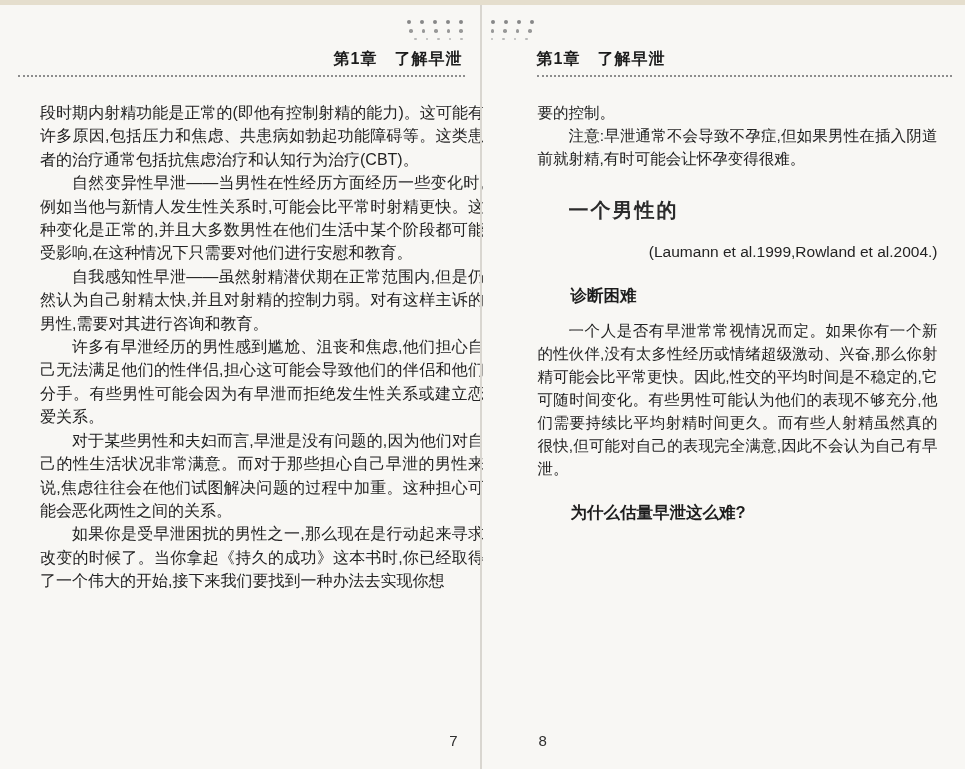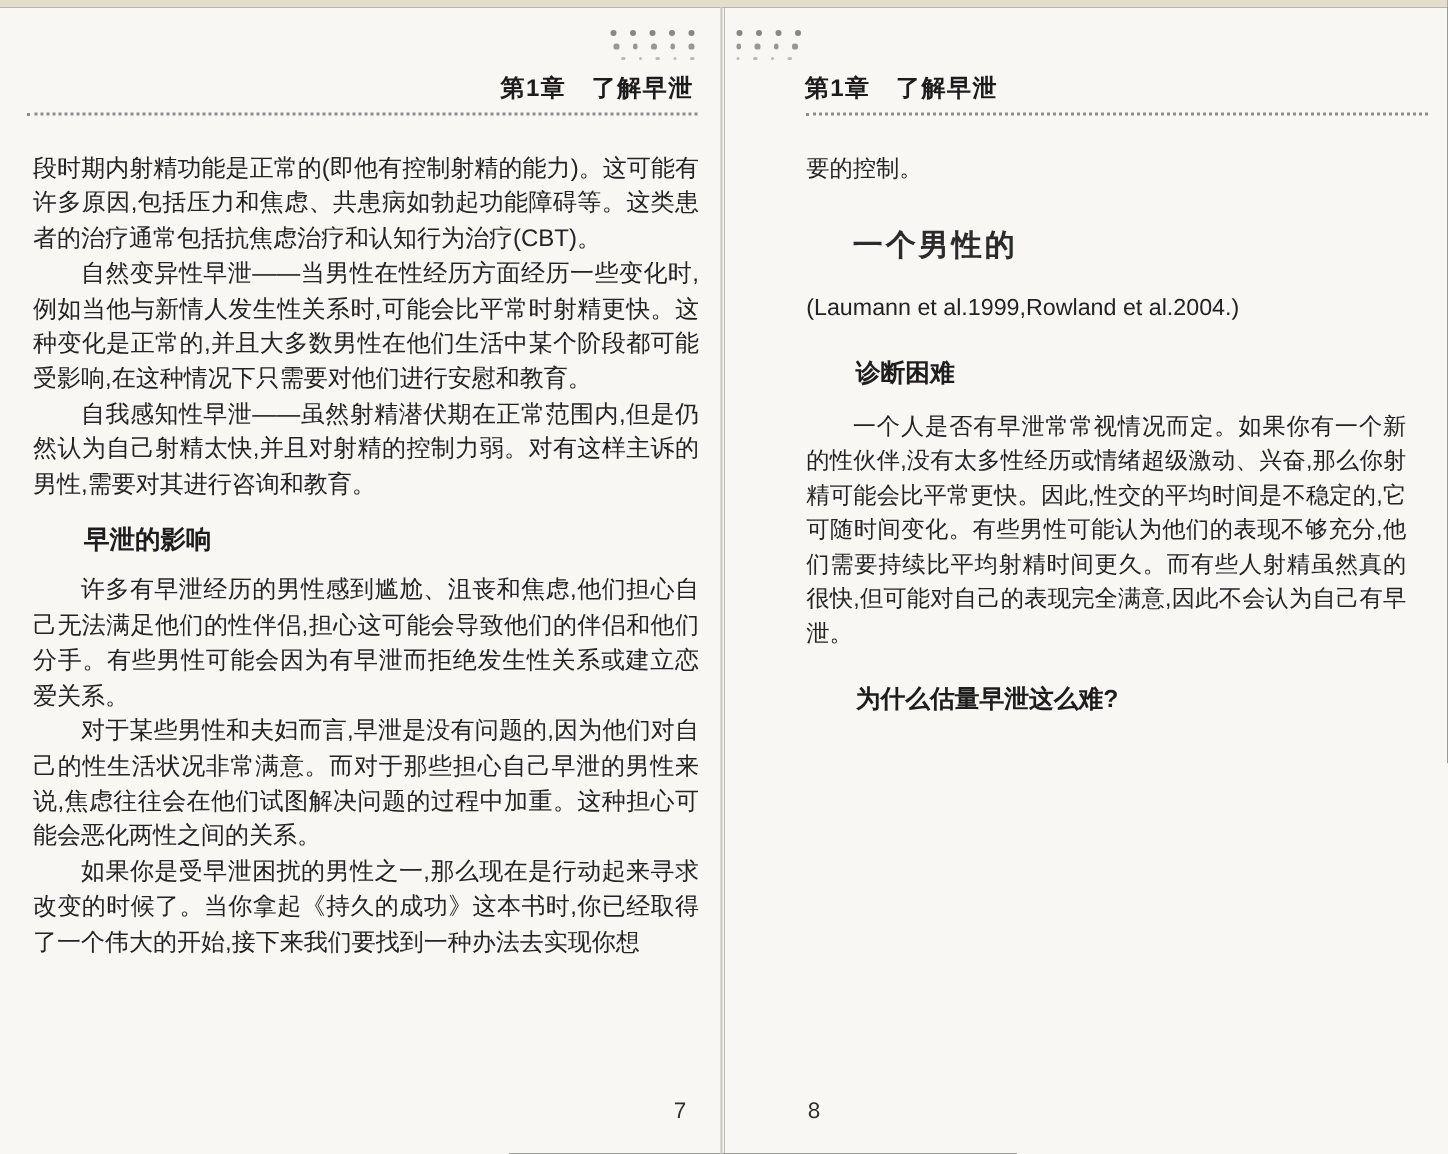--- a/index.html
+++ b/index.html
@@ -2,46 +2,46 @@
 <html><head>
 <meta charset="utf-8">
 <style>
   html,body{margin:0;padding:0}
   body{
     width:965px;height:769px;overflow:hidden;position:relative;
     background:#f3f1ec;
     font-family:"Liberation Sans","DejaVu Sans",sans-serif;
   }
   .top-edge{position:absolute;top:0;left:0;right:0;height:5px;background:#e5decd}
-  .spread{position:absolute;top:5px;left:0;right:0;bottom:0;background:#000000;display:flex}
+  .spread{position:absolute;top:5px;left:0;right:0;bottom:0;background:#7f1d1d;display:flex}
   .page{position:relative;width:482.5px;height:100%;background:#f8f7f4}
   .gutter{position:absolute;left:480px;top:0;bottom:0;width:2px;
     background:linear-gradient(to right,#e3e0da,#cfccc6,#e3e0da)}
   
   .chapter-title{position:absolute;top:44px;font-weight:bold;font-size:16px;color:#1c1c1c;letter-spacing:1px}
   .page-left .chapter-title{right:20px}
   .page-right .chapter-title{left:54px}
   .rule{position:absolute;top:70px;border-top:2px dotted #8d8d8d;height:0}
   .page-left .rule{left:18px;right:18px}
   .page-right .rule{left:54px;right:13px}
   
   .dots{position:absolute;top:15px;display:flex;flex-direction:column;gap:5px}
   .page-left .dots{right:20px;align-items:flex-end}
   .page-right .dots{left:8px;align-items:flex-start}
   .dot-row{display:flex;gap:9px;align-items:center}
   .dot{border-radius:50%;display:inline-block}
   
   .page-body{position:absolute;top:96px;color:#232323;text-align:justify}
-  .page-left .page-body{left:22px;width:444px;font-size:16px;line-height:23.4px}
+  .page-left .page-body{left:40px;width:444px;font-size:16px;line-height:23.4px}
   .page-right .page-body{left:55px;width:400px;font-size:15.5px;line-height:23px}
   .block{margin:0}
   .para{text-indent:2em}
   .para-flush{text-indent:0}
   .stat{text-indent:2em}
-  .citation{}
+  .citation{text-align:right}
   .heading{font-weight:bold;font-size:17px;text-indent:2em;margin:13px 0 11px;color:#1d1d1d}
   .page-right .heading{font-size:16.5px;margin:21px 0 12px}
   .heading-large{font-weight:bold;font-size:20px;line-height:28px;text-indent:1.55em;
     letter-spacing:2px;margin:26px 0 16px;color:#2b2b2b}
   
   .page-number{position:absolute;bottom:20px;font-size:15px;color:#2e2e2e}
   .page-left .page-number{right:25px}
   .page-right .page-number{left:56px}
 </style>
 </head>
@@ -74,21 +74,20 @@
           <span class="dot" style="height: 2.5px; width: 2.5px; background: rgb(185, 185, 185);"></span>
           <span class="dot" style="height: 2.5px; width: 2.5px; background: rgb(185, 185, 185);"></span>
         </div>
       </div>
     <div class="chapter-title">第1章　了解早泄</div>
     <div class="rule"></div>
     <div class="page-body">
         <div class="block para-flush">段时期内射精功能是正常的(即他有控制射精的能力)。这可能有许多原因,包括压力和焦虑、共患病如勃起功能障碍等。这类患者的治疗通常包括抗焦虑治疗和认知行为治疗(CBT)。</div>
         <div class="block para">自然变异性早泄——当男性在性经历方面经历一些变化时,例如当他与新情人发生性关系时,可能会比平常时射精更快。这种变化是正常的,并且大多数男性在他们生活中某个阶段都可能受影响,在这种情况下只需要对他们进行安慰和教育。</div>
         <div class="block para">自我感知性早泄——虽然射精潜伏期在正常范围内,但是仍然认为自己射精太快,并且对射精的控制力弱。对有这样主诉的男性,需要对其进行咨询和教育。</div>
-        <div class="block heading">早泄的影响</div>
         <div class="block para">许多有早泄经历的男性感到尴尬、沮丧和焦虑,他们担心自己无法满足他们的性伴侣,担心这可能会导致他们的伴侣和他们分手。有些男性可能会因为有早泄而拒绝发生性关系或建立恋爱关系。</div>
         <div class="block para">对于某些男性和夫妇而言,早泄是没有问题的,因为他们对自己的性生活状况非常满意。而对于那些担心自己早泄的男性来说,焦虑往往会在他们试图解决问题的过程中加重。这种担心可能会恶化两性之间的关系。</div>
         <div class="block para">如果你是受早泄困扰的男性之一,那么现在是行动起来寻求改变的时候了。当你拿起《持久的成功》这本书时,你已经取得了一个伟大的开始,接下来我们要找到一种办法去实现你想</div>
       </div>
     <div class="page-number">7</div>
   </div>
 
   <div class="page page-right">
     <div class="dots">
         <div class="dot-row">
@@ -107,20 +106,21 @@
           <span class="dot" style="height: 2.5px; width: 2.5px; background: rgb(185, 185, 185);"></span>
           <span class="dot" style="height: 2.5px; width: 2.5px; background: rgb(185, 185, 185);"></span>
           <span class="dot" style="height: 2.5px; width: 2.5px; background: rgb(185, 185, 185);"></span>
           <span class="dot" style="height: 2.5px; width: 2.5px; background: rgb(185, 185, 185);"></span>
         </div>
       </div>
     <div class="chapter-title">第1章　了解早泄</div>
     <div class="rule"></div>
     <div class="page-body">
         <div class="block para-flush">要的控制。</div>
+        <div class="block para">注意:早泄通常不会导致不孕症,但如果男性在插入阴道前就射精,有时可能会让怀孕变得很难。</div>
         <div class="block heading-large">一个男性的</div>
         <div class="block citation">(Laumann et al.1999,Rowland et al.2004.)</div>
         <div class="block heading">诊断困难</div>
         <div class="block para">一个人是否有早泄常常视情况而定。如果你有一个新的性伙伴,没有太多性经历或情绪超级激动、兴奋,那么你射精可能会比平常更快。因此,性交的平均时间是不稳定的,它可随时间变化。有些男性可能认为他们的表现不够充分,他们需要持续比平均射精时间更久。而有些人射精虽然真的很快,但可能对自己的表现完全满意,因此不会认为自己有早泄。</div>
         <div class="block heading">为什么估量早泄这么难?</div>
       </div>
     <div class="page-number">8</div>
   </div>
 
   <div class="gutter"></div>

